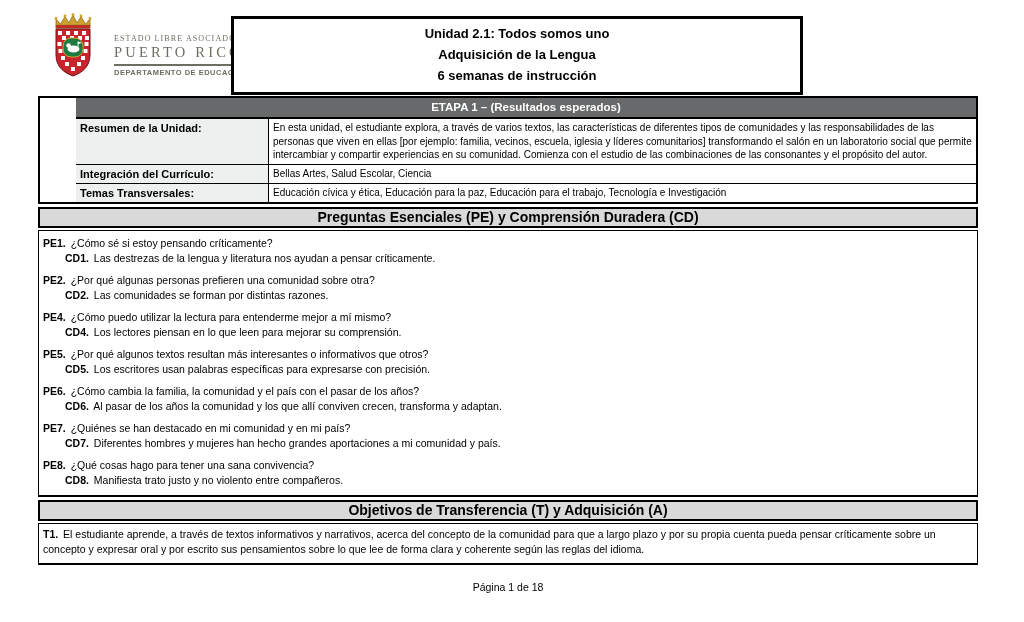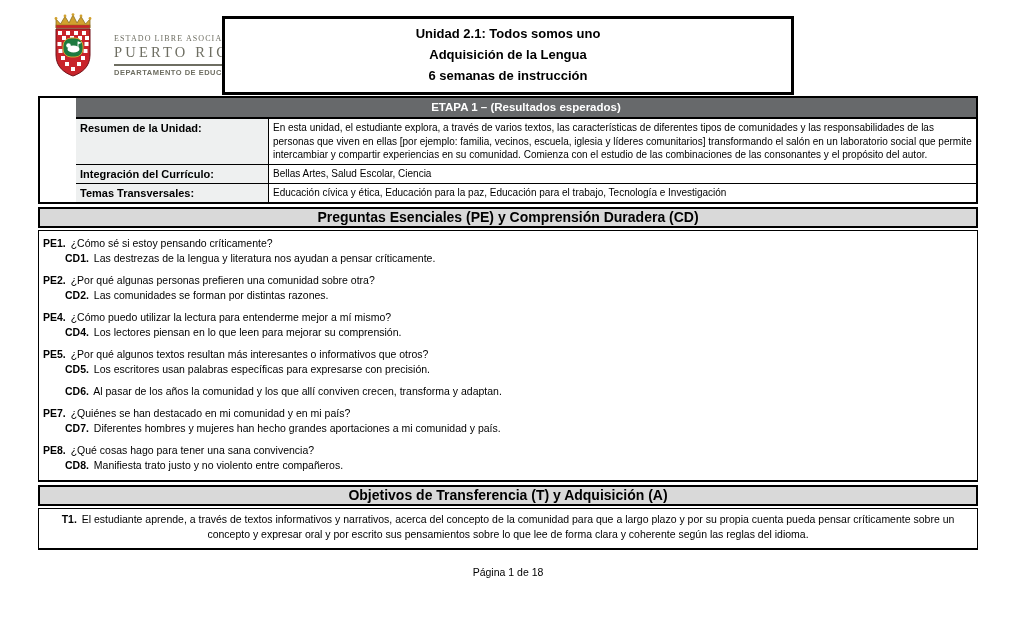--- a/index.html
+++ b/index.html
@@ -10,21 +10,21 @@
 
   
   .crest { position:absolute; left:44px; top:12px; }
   .logo-text { position:absolute; left:114px; top:34px; color:#6e6e62; }
   .logo-line1 { font-family:"Liberation Serif", serif; font-size:8px; letter-spacing:1.1px; white-space:nowrap; }
   .logo-line2 { font-family:"Liberation Serif", serif; font-size:14.5px; letter-spacing:3.2px; margin-top:1px; white-space:nowrap; }
   .logo-rule  { width:131px; border-top:2px solid #6e6e62; margin-top:3px; }
   .logo-line3 { font-size:7.5px; font-weight:bold; letter-spacing:0.5px; margin-top:2px; white-space:nowrap; }
 
   .title-box {
-    position:absolute; left:222px; top:16px; width:566px;
+    position:absolute; left:231px; top:16px; width:566px;
     border:3px solid #000; text-align:center; padding:4px 0 6px; background:#fff;
   }
   .title-line { font-weight:bold; font-size:13px; line-height:21px; }
 
   
   .content { position:absolute; left:38px; top:96px; width:940px; }
 
   .tbl { border:2px solid #000;padding-left:36px; }
   .tbl-head {
     background:#67696b; color:#fff; font-weight:bold; text-align:center;
@@ -44,21 +44,21 @@
   }
   .boxcell { margin-top:2px; border:1px solid #000; border-bottom:2px solid #000; padding:5px 4px 0; }
 
   .pair { margin-bottom:8px; }
   .pe, .cd { font-size:10.5px; line-height:14px; }
   .cd { padding-left:22px; margin-top:1px; }
   b.tag { font-weight:bold; margin-right:2px; }
 
   .t1cell {
     margin-top:2px; border:1px solid #000; border-bottom:2px solid #000;
-    padding:3px 4px 6px; font-size:10.5px; line-height:15px;text-align:center;
+    padding:3px 4px 6px; font-size:10.5px; line-height:15px;
   }
 
   .footer { margin-top:16px; text-align:center; font-size:10.5px; }
 </style>
 </head>
 <body>
 
 <div class="page">
 
   <div class="crest">
@@ -153,20 +153,21 @@
         <div class="pe"><b class="tag">PE4.</b> <span>¿Cómo puedo utilizar la lectura para entenderme mejor a mí mismo?</span></div>
         <div class="cd"><b class="tag">CD4.</b> <span>Los lectores piensan en lo que leen para mejorar su comprensión.</span></div>
       </div>
 
       <div class="pair">
         <div class="pe"><b class="tag">PE5.</b> <span>¿Por qué algunos textos resultan más interesantes o informativos que otros?</span></div>
         <div class="cd"><b class="tag">CD5.</b> <span>Los escritores usan palabras específicas para expresarse con precisión.</span></div>
       </div>
 
       <div class="pair">
+        <div class="pe"><b class="tag">PE6.</b> <span>¿Cómo cambia la familia, la comunidad y el país con el pasar de los años?</span></div>
         <div class="cd"><b class="tag">CD6.</b> <span>Al pasar de los años la comunidad y los que allí conviven crecen, transforma y adaptan.</span></div>
       </div>
 
       <div class="pair">
         <div class="pe"><b class="tag">PE7.</b> <span>¿Quiénes se han destacado en mi comunidad y en mi país?</span></div>
         <div class="cd"><b class="tag">CD7.</b> <span>Diferentes hombres y mujeres han hecho grandes aportaciones a mi comunidad y país.</span></div>
       </div>
 
       <div class="pair">
         <div class="pe"><b class="tag">PE8.</b> <span>¿Qué cosas hago para tener una sana convivencia?</span></div>

